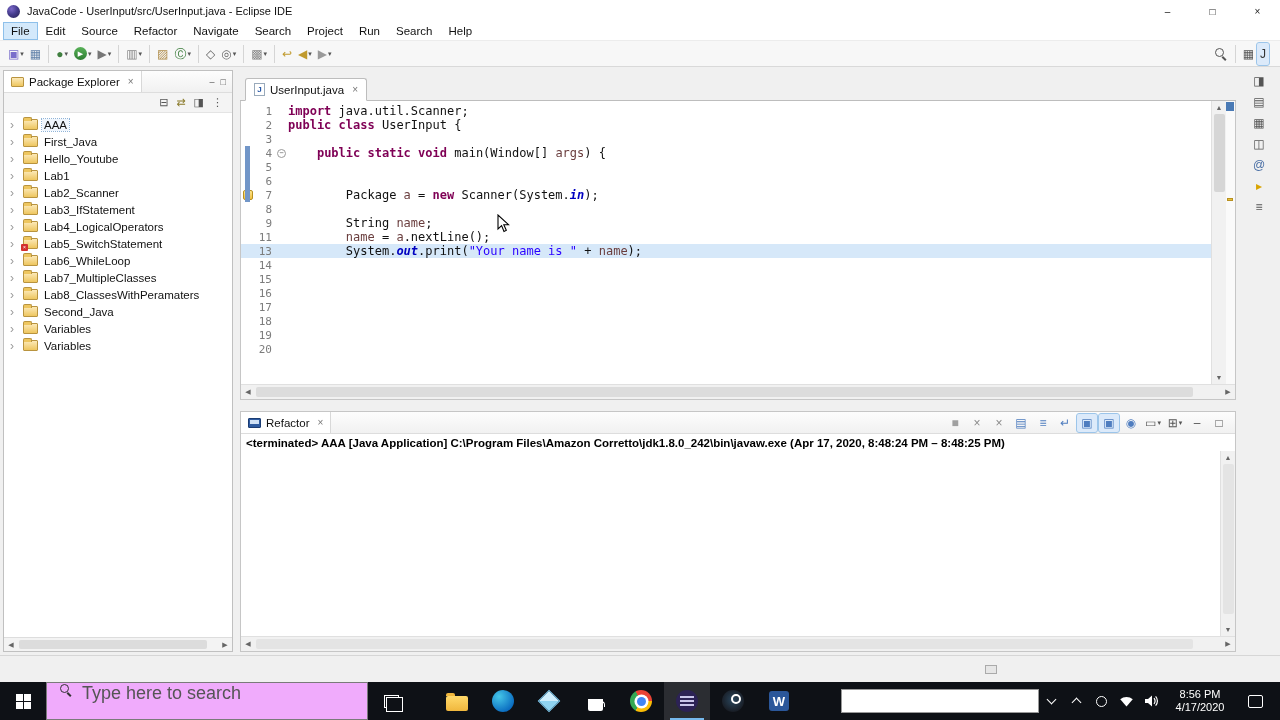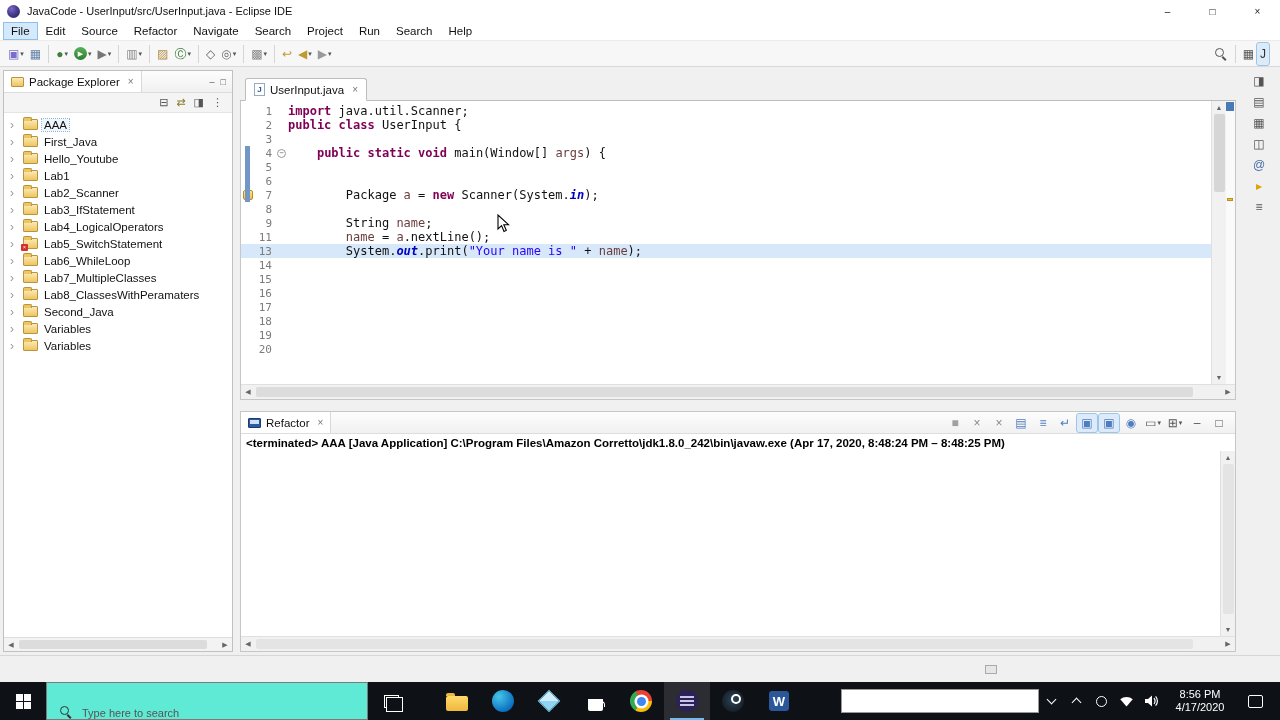--- a/index.html
+++ b/index.html
@@ -108,21 +108,21 @@
   .status-widget{position:absolute;left:985px;top:9px;width:12px;height:9px;border:1px solid #aaa;background:#e6e6e6;}
 
   
   .cursor{position:absolute;left:497px;top:214px;z-index:50;}
 
   
   .taskbar{position:absolute;top:682px;left:0;right:0;height:38px;background:var(--taskbar);display:flex;align-items:stretch;color:#fff;}
   .start-btn{width:46px;display:flex;align-items:center;justify-content:center;flex:none;}
   .win-logo{display:grid;grid-template-columns:7px 7px;grid-template-rows:7px 7px;gap:1px;}
   .win-logo i{background:#fff;}
-  .tb-search{width:322px;background:#5eead4;display:flex;align-items:flex-end;gap:9px;padding-left:12px;color:#555;font-size:11px;border:1px solid #7a7a7a;flex:none;}
+  .tb-search{width:322px;background:#f0abfc;display:flex;align-items:flex-start;gap:9px;padding-left:12px;color:#555;font-size:18px;border:1px solid #7a7a7a;flex:none;}
   .tb-search .mag{color:#333;}
   .task-view{width:46px;display:flex;align-items:center;justify-content:center;flex:none;}
   .tv-icon{width:15px;height:13px;border:1.5px solid #fff;position:relative;}
   .tv-icon::before{content:"";position:absolute;right:-5px;bottom:-5px;width:15px;height:13px;border:1.5px solid #fff;background:var(--taskbar);}
   .apps{display:flex;margin-left:20px;}
   .tb-app{width:46px;display:flex;align-items:center;justify-content:center;position:relative;}
   .tb-app.active{background:rgba(255,255,255,.12);}
   .tb-app.active::after{content:"";position:absolute;bottom:0;left:6px;right:6px;height:2px;background:var(--accent);}
   .ic{width:22px;height:22px;position:relative;display:flex;align-items:center;justify-content:center;}
   .ic-file-explorer{height:15px;align-self:center;background:linear-gradient(#ffd96a,#f0b73d);border-radius:2px;margin-top:5px;}

